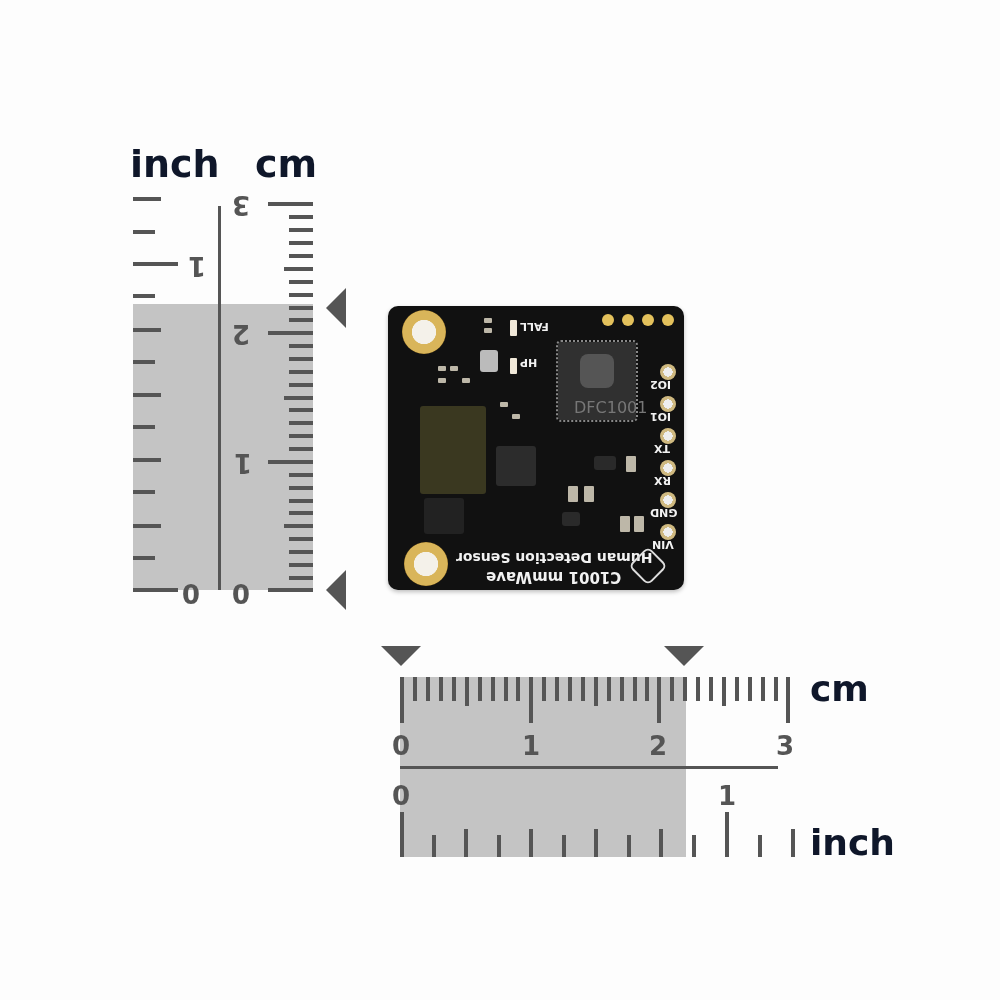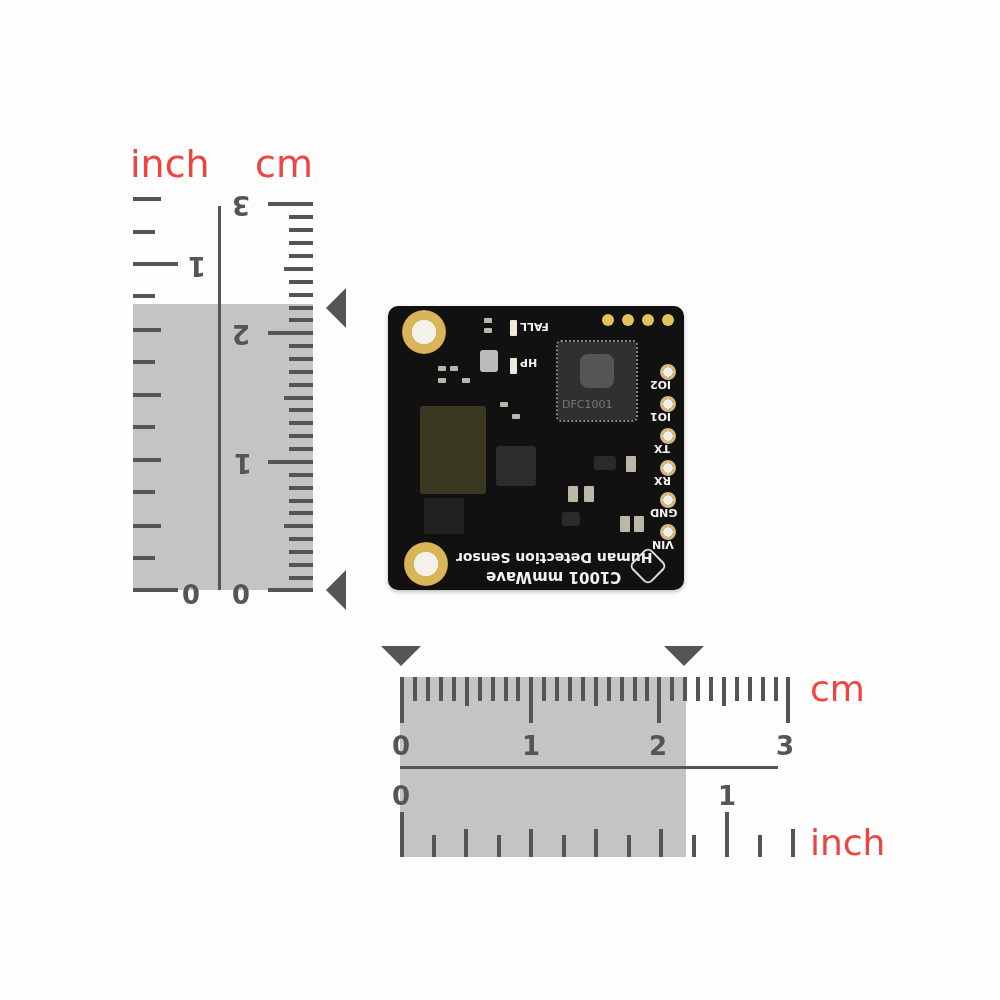--- a/index.html
+++ b/index.html
@@ -1,18 +1,18 @@
 <!DOCTYPE html>
 <html><head>
 <meta charset="utf-8">
 <style>
   html,body{margin:0;padding:0;background:#fdfdfd;}
   body{width:1000px;height:1000px;position:relative;overflow:hidden;font-family:"DejaVu Sans",sans-serif;}
   .abs{position:absolute;}
-  .lbl{color:#ef4444;font-weight:normal;font-family:"DejaVu Sans",sans-serif;}
+  .lbl{color:#0f172a;font-weight:bold;font-family:"DejaVu Sans",sans-serif;}
   .tick{position:absolute;background:#555;}
   .shade{position:absolute;background:#c4c4c4;}
   .tri{position:absolute;width:0;height:0;}
   .num{position:absolute;color:#555;font-weight:bold;font-size:26px;line-height:1;}
   
   .board{position:absolute;left:388px;top:306px;width:296px;height:284px;background:#111;border-radius:10px;box-shadow:0 2px 4px rgba(0,0,0,.25);}
   .hole{position:absolute;width:44px;height:44px;border-radius:50%;background:radial-gradient(circle,#f4f1ea 0 38%,#d9b55a 40% 68%,#b9923a 70%);}
   .pad{position:absolute;width:12px;height:12px;border-radius:50%;background:#e3c15c;}
   .pinhole{position:absolute;width:16px;height:16px;border-radius:50%;background:radial-gradient(circle,#eee 0 40%,#cfb980 42% 70%,#9a8a5a 72%);}
   .chip{position:absolute;background:#2a2a2a;border-radius:3px;}
@@ -173,21 +173,21 @@
 
   <div class="silk" style="left:262px;top:72px;font-size:11px;">IO2</div>
   <div class="silk" style="left:262px;top:104px;font-size:11px;">IO1</div>
   <div class="silk" style="left:266px;top:136px;font-size:11px;">TX</div>
   <div class="silk" style="left:266px;top:168px;font-size:11px;">RX</div>
   <div class="silk" style="left:262px;top:200px;font-size:11px;">GND</div>
   <div class="silk" style="left:264px;top:232px;font-size:11px;">VIN</div>
 
   <div class="chip" style="left:170px;top:36px;width:78px;height:78px;background:#303030;outline:2px dotted #888;">
     <div style="position:absolute;left:22px;top:12px;width:34px;height:34px;background:#555;border-radius:8px;"></div>
-    <div style="position:absolute;left:4px;top:56px;color:#777;font-size:11px;">DFC1001</div>
+    <div style="position:absolute;left:16px;top:56px;color:#777;font-size:16px;">DFC1001</div>
   </div>
 
   <div class="silk" style="left:132px;top:14px;font-size:11px;">FALL</div>
   <div class="silk" style="left:132px;top:50px;font-size:11px;">HP</div>
   <div class="smd" style="left:122px;top:14px;width:7px;height:16px;background:#f0e8d8;"></div>
   <div class="smd" style="left:122px;top:52px;width:7px;height:16px;background:#f0e8d8;"></div>
 
   <div class="chip" style="left:32px;top:100px;width:66px;height:88px;background:#3a3820;"></div>
 
   <div class="chip" style="left:108px;top:140px;width:40px;height:40px;background:#2c2c2c;"></div>

